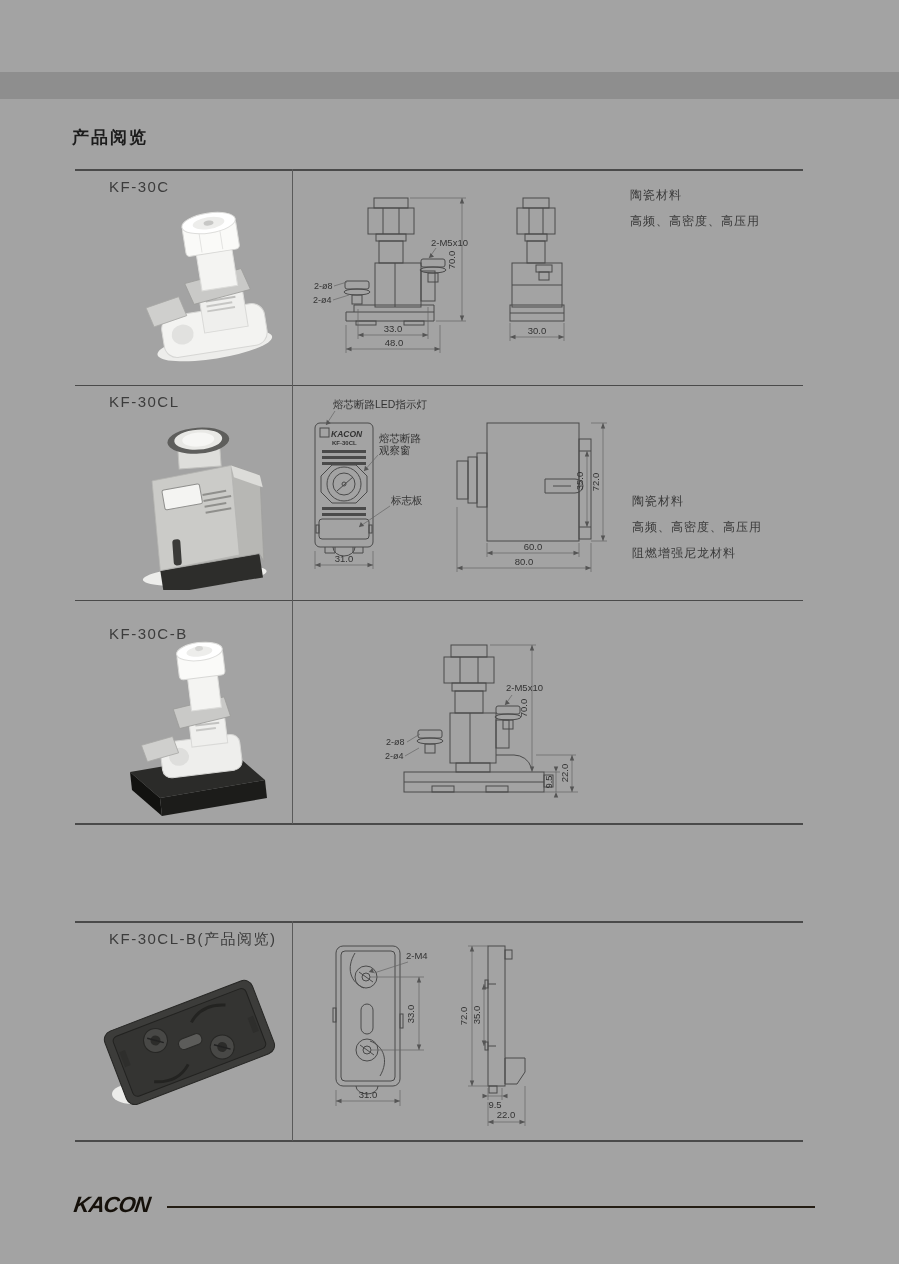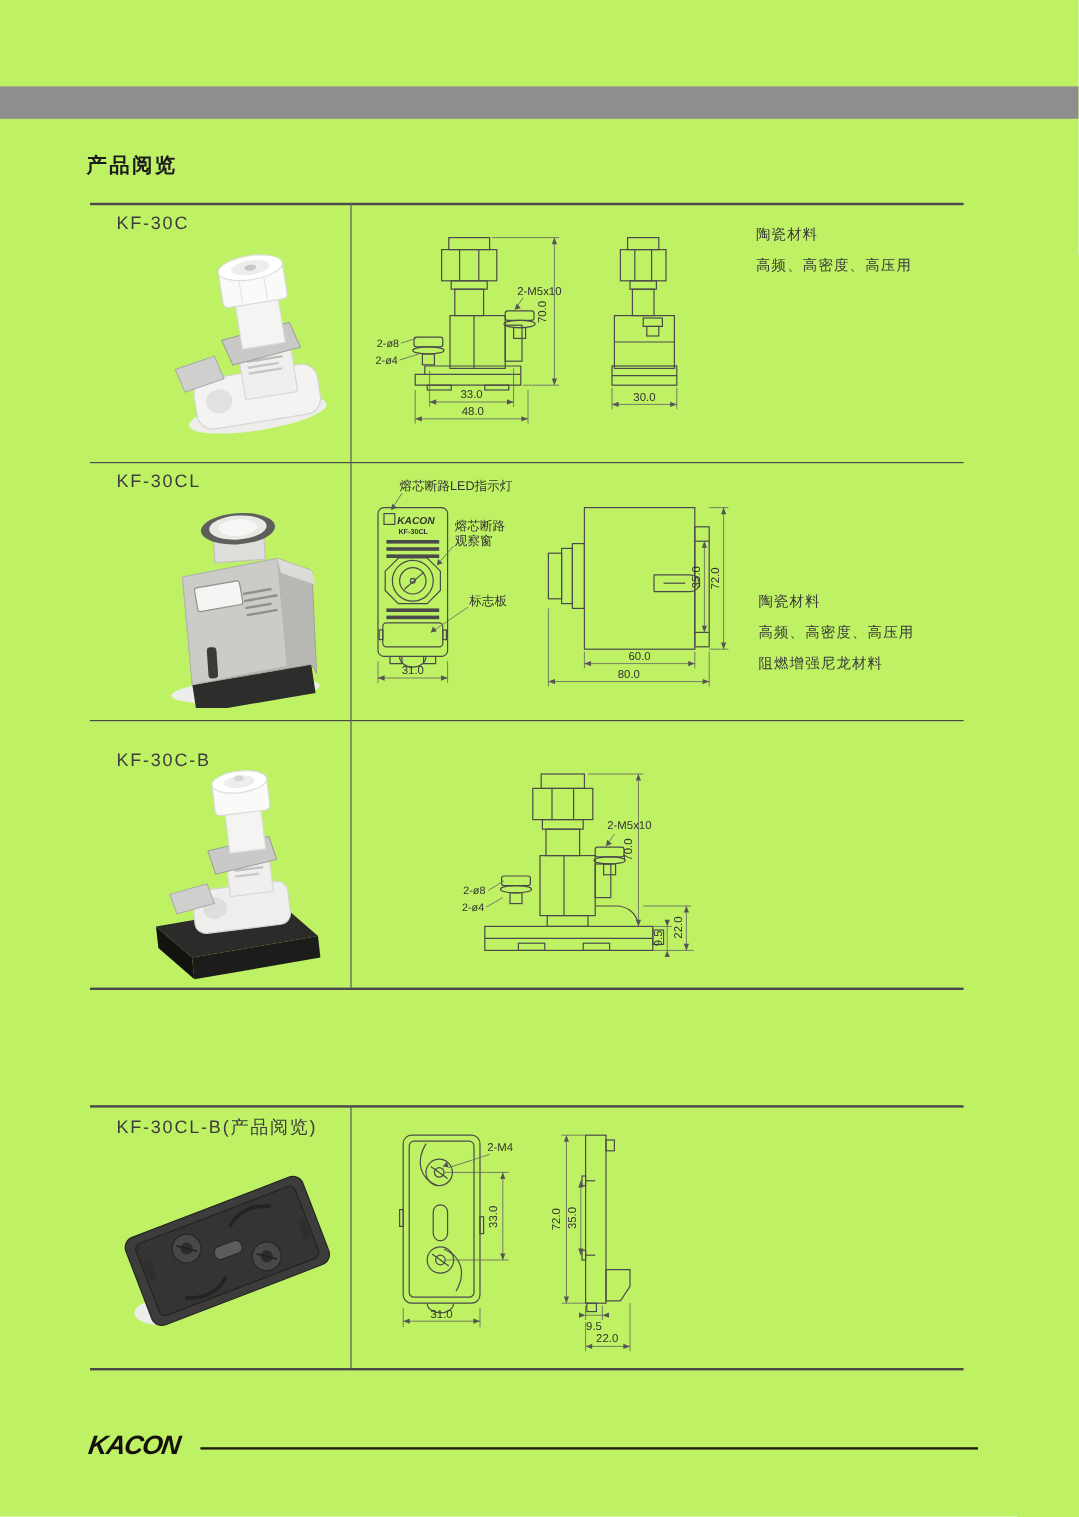--- a/index.html
+++ b/index.html
@@ -1,22 +1,22 @@
 <!DOCTYPE html>
 <html><head>
 <meta charset="utf-8">
 <style>
   html,body{margin:0;padding:0;background:#ffffff;}
-  .page{position:relative;width:899px;height:1264px;background:#bef264;overflow:hidden;
+  .page{position:relative;width:899px;height:1264px;background:#a3a3a3;overflow:hidden;
         font-family:"Liberation Sans","DejaVu Sans",sans-serif;color:#222;}
   .topbar{position:absolute;left:0;top:72px;width:899px;height:27px;background:#8e8e8e;}
   .heading{position:absolute;left:72px;top:126px;font-size:17px;font-weight:bold;color:#1c1c1c;letter-spacing:2px;}
   .hline{position:absolute;background:#4a4a4a;}
   .vline{position:absolute;background:#5a5a5a;width:1px;}
-  .model{position:absolute;font-size:15px;color:#3c3c3c;letter-spacing:1.5px;}
+  .model{position:absolute;font-size:15px;color:#3c3c3c;letter-spacing:1.5px;margin-left:12px;}
   .note{position:absolute;font-size:12px;color:#3a3a3a;line-height:26px;letter-spacing:1px;}
   .dwg{position:absolute;}
   svg text{font-family:"Liberation Sans","DejaVu Sans",sans-serif;fill:#333;}
   .footer-logo{position:absolute;left:74px;top:1192px;font-size:22px;font-weight:bold;font-style:italic;
                color:#15100a;letter-spacing:-1px;transform:skewX(-8deg);}
   .footer-line{position:absolute;left:167px;top:1206px;width:648px;height:2px;background:#241d14;}
 </style>
 </head>
 <body>
 

